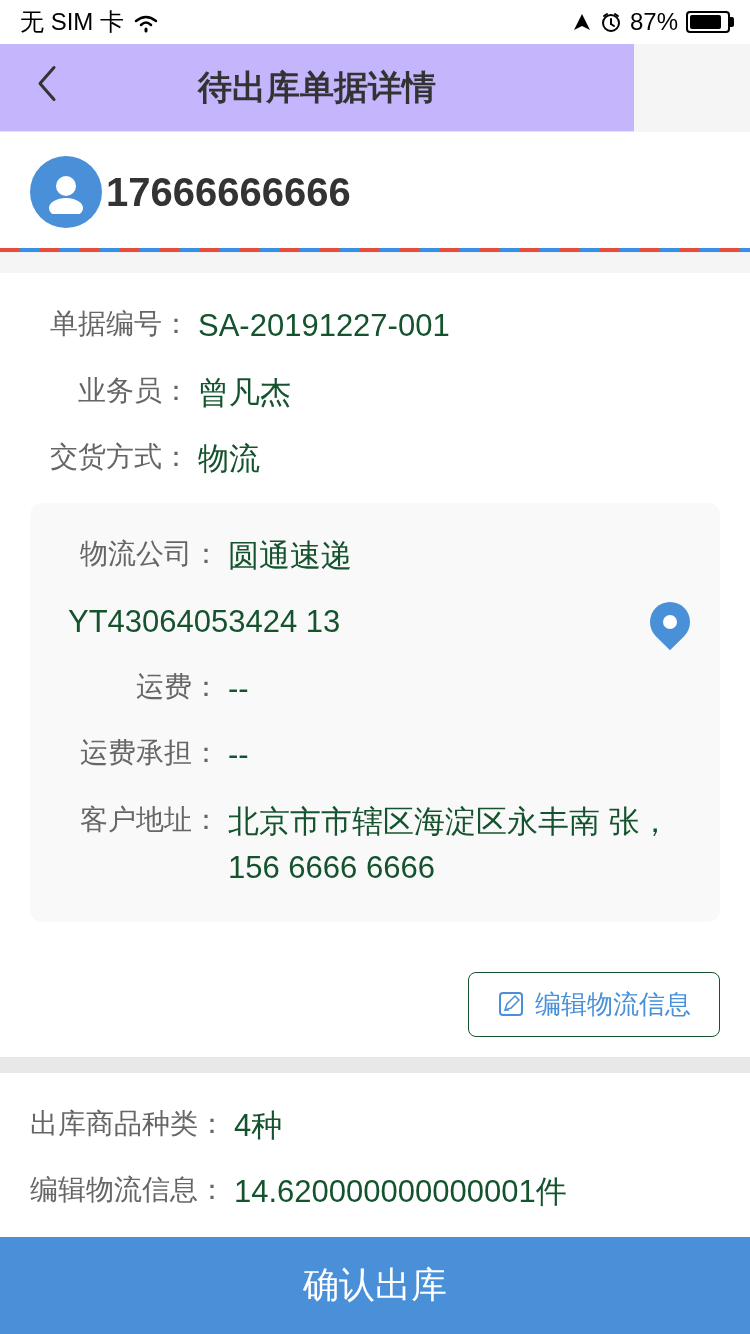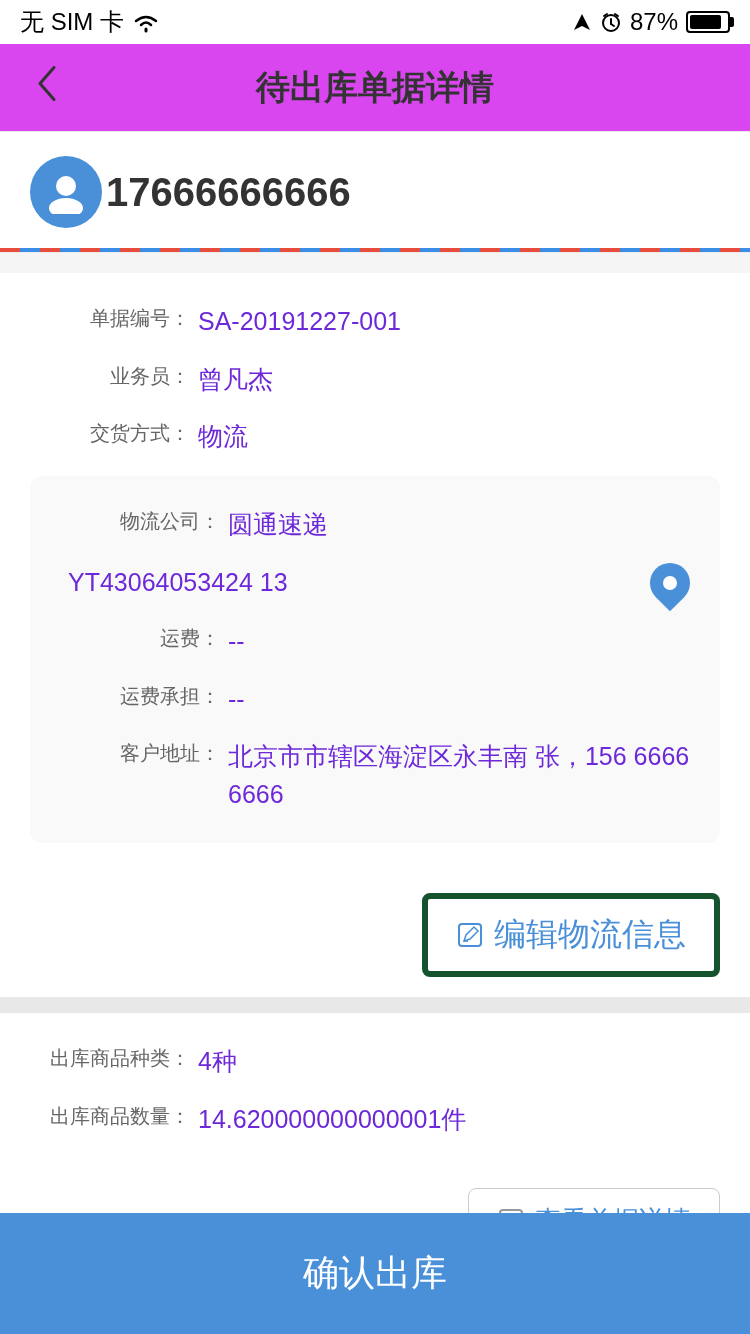--- a/index.html
+++ b/index.html
@@ -64,23 +64,23 @@
     }
     .battery-fill {
       height: 100%;
       width: 87%;
       background: #000;
       border-radius: 2px;
     }
 
     
     .nav-bar {
-      width: 750px;
+      width: 634px;
       height: 88px;
-      background: #d946ef;
+      background: #c4b5fd;
       display: flex;
       align-items: center;
       justify-content: center;
       position: relative;
       border-bottom: 1px solid #e8e8e8;
     }
     .nav-back {
       position: absolute;
       left: 24px;
       top: 50%;
@@ -146,28 +146,28 @@
       display: flex;
       align-items: flex-start;
       margin-bottom: 20px;
       line-height: 1.5;
     }
     .info-row:last-child {
       margin-bottom: 0;
     }
     .info-label {
       color: #666;
-      font-size: 20px;
+      font-size: 28px;
       min-width: 160px;
       text-align: right;
       flex-shrink: 0;
     }
     .info-value {
-      color: #6d28d9;
-      font-size: 25px;
+      color: #14532d;
+      font-size: 31px;
       flex: 1;
       margin-left: 8px;
     }
 
     
     .logistics-card {
       background: #f9f9f9;
       border-radius: 12px;
       margin: 20px 0 0 0;
       padding: 30px;
@@ -199,26 +199,26 @@
 
     
     .edit-logistics-btn {
       display: flex;
       align-items: center;
       justify-content: flex-end;
       padding: 20px 30px;
       background: #fff;
     }
     .btn-edit {
-      border: 6px solid #14532d;
+      border: 1px solid #14532d;
       color: #4a90d9;
       background: #fff;
       border-radius: 8px;
       padding: 14px 28px;
-      font-size: 32px;
+      font-size: 26px;
       display: flex;
       align-items: center;
       gap: 10px;
       cursor: pointer;
     }
 
     
     .divider {
       height: 16px;
       background: #e8e8e8;
@@ -257,21 +257,21 @@
       background: #f5f5f5;
     }
 
     
     .confirm-btn-container {
       position: fixed;
       bottom: 0;
       left: 0;
       width: 750px;
       background: #4a90d9;
-      padding: 36px 0;
+      padding: 24px 0;
       text-align: center;
     }
     .confirm-btn {
       background: transparent;
       border: none;
       color: #fff;
       font-size: 36px;
       font-weight: 500;
       cursor: pointer;
       width: 100%;
@@ -381,21 +381,21 @@
 </div>
 
 <div class="divider"></div>
 
 <div class="goods-section">
   <div class="info-row">
     <span class="info-label">出库商品种类：</span>
     <span class="info-value">4种</span>
   </div>
   <div class="info-row">
-    <span class="info-label">出库商品数量：</span>
+    <span class="info-label">编辑物流信息：</span>
     <span class="info-value">14.620000000000001件</span>
   </div>
 </div>
 
 <div class="view-details-btn">
   <button class="btn-details">
     <svg width="28" height="28" viewBox="0 0 28 28">
       <rect x="3" y="3" width="22" height="22" rx="3" stroke="#999" stroke-width="2" fill="none"></rect>
       <line x1="8" y1="10" x2="20" y2="10" stroke="#4a90d9" stroke-width="2"></line>
       <line x1="8" y1="14" x2="20" y2="14" stroke="#4a90d9" stroke-width="2"></line>

